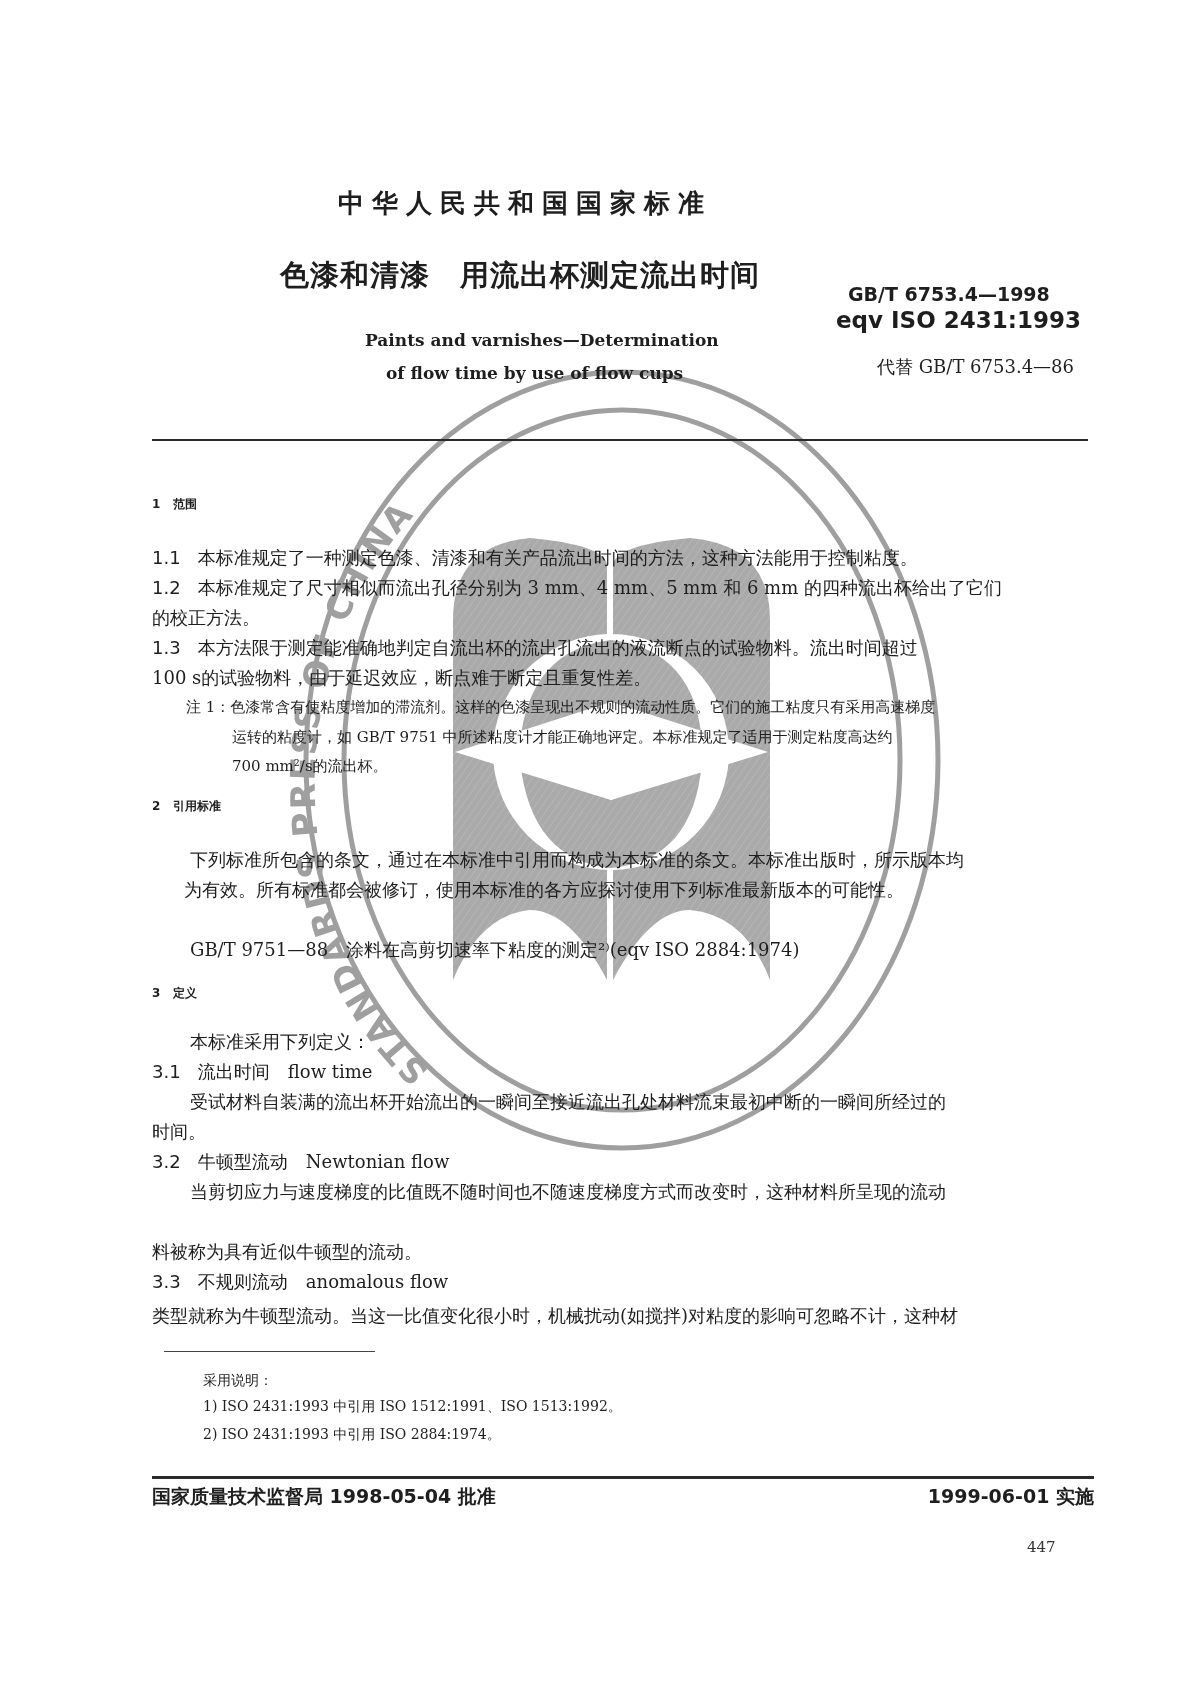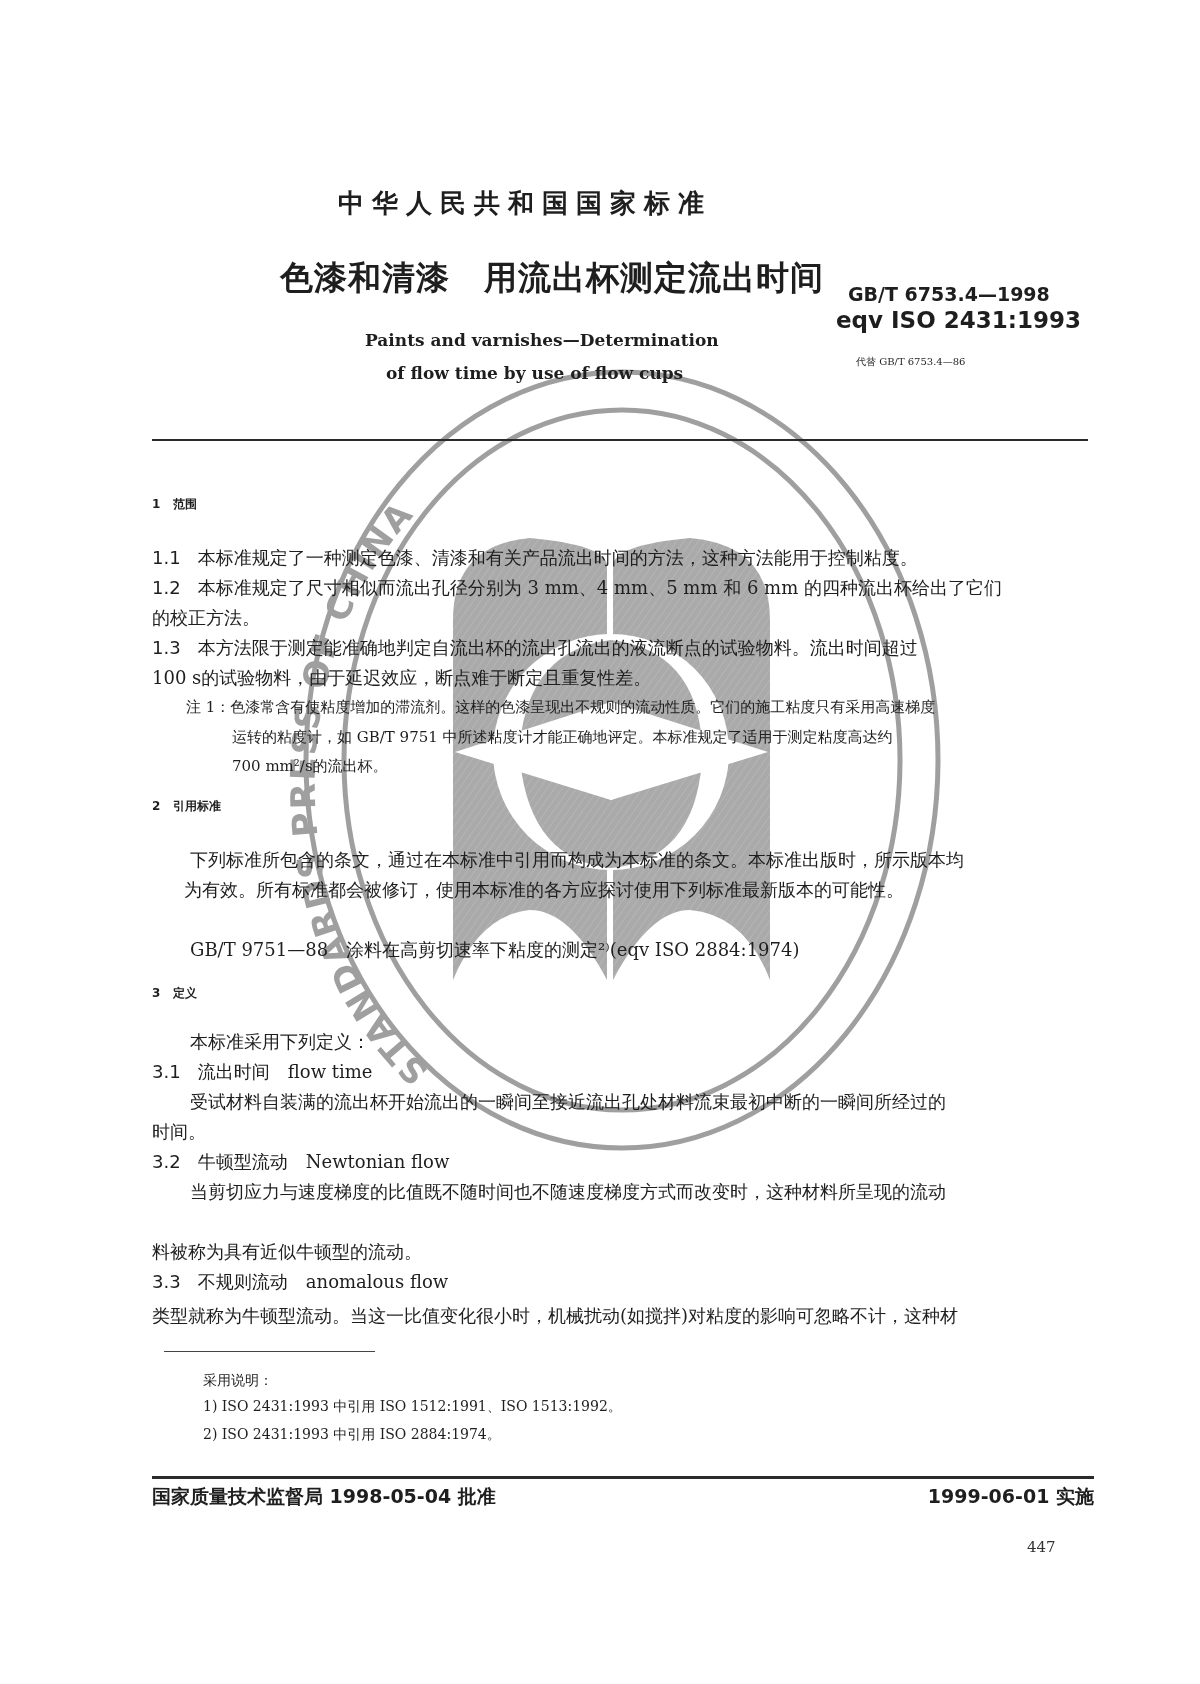--- a/index.html
+++ b/index.html
@@ -8,27 +8,27 @@
     font-family: "DejaVu Serif", "Liberation Serif", serif; color: #1e1e1e;
   }
   .abs { position: absolute; white-space: nowrap; }
   .sans { font-family: "DejaVu Sans", "Liberation Sans", sans-serif; }
   .serif { font-family: "DejaVu Serif", "Liberation Serif", serif; }
 
   #watermark { position: absolute; left: 0; top: 0; width: 1200px; height: 1684px; pointer-events: none; z-index: 0; }
   .content { position: absolute; left: 0; top: 0; width: 1200px; height: 1644px; z-index: 1; }
 
   .nat-std { left: 338px; top: 186px; font-size: 26px; font-weight: bold; letter-spacing: 8px; }
-  .title-cn { left: 280px; top: 256px; font-size: 33px; font-weight: bold; letter-spacing: 1px; }
+  .title-cn { left: 280px; top: 256px; font-size: 29px; font-weight: bold; letter-spacing: 1px; }
   .title-en { font-size: 17px; font-weight: bold; }
   .title-en1 { left: 365px; top: 330px; }
   .title-en2 { left: 386px; top: 363px; }
   .std-no { left: 848px; top: 283px; font-size: 19px; }
   .std-eqv { left: 836px; top: 307px; font-size: 23px; }
-  .std-repl { left: 856px; top: 355px; font-size: 10px; }
+  .std-repl { left: 877px; top: 355px; font-size: 18px; }
   .b { font-weight: bold; text-align: right; }
 
   .rule { position: absolute; background: #2a2a2a; }
   .rule-top { left: 152px; top: 439px; width: 936px; height: 2px; }
   .rule-foot { left: 164px; top: 1351px; width: 211px; height: 1px; background: #444; }
   .rule-bottom { left: 152px; top: 1476px; width: 942px; height: 3px; }
 
   .h { font-size: 12px; font-weight: bold; }
   .p { font-size: 18px; }
   .n { font-size: 15px; }

